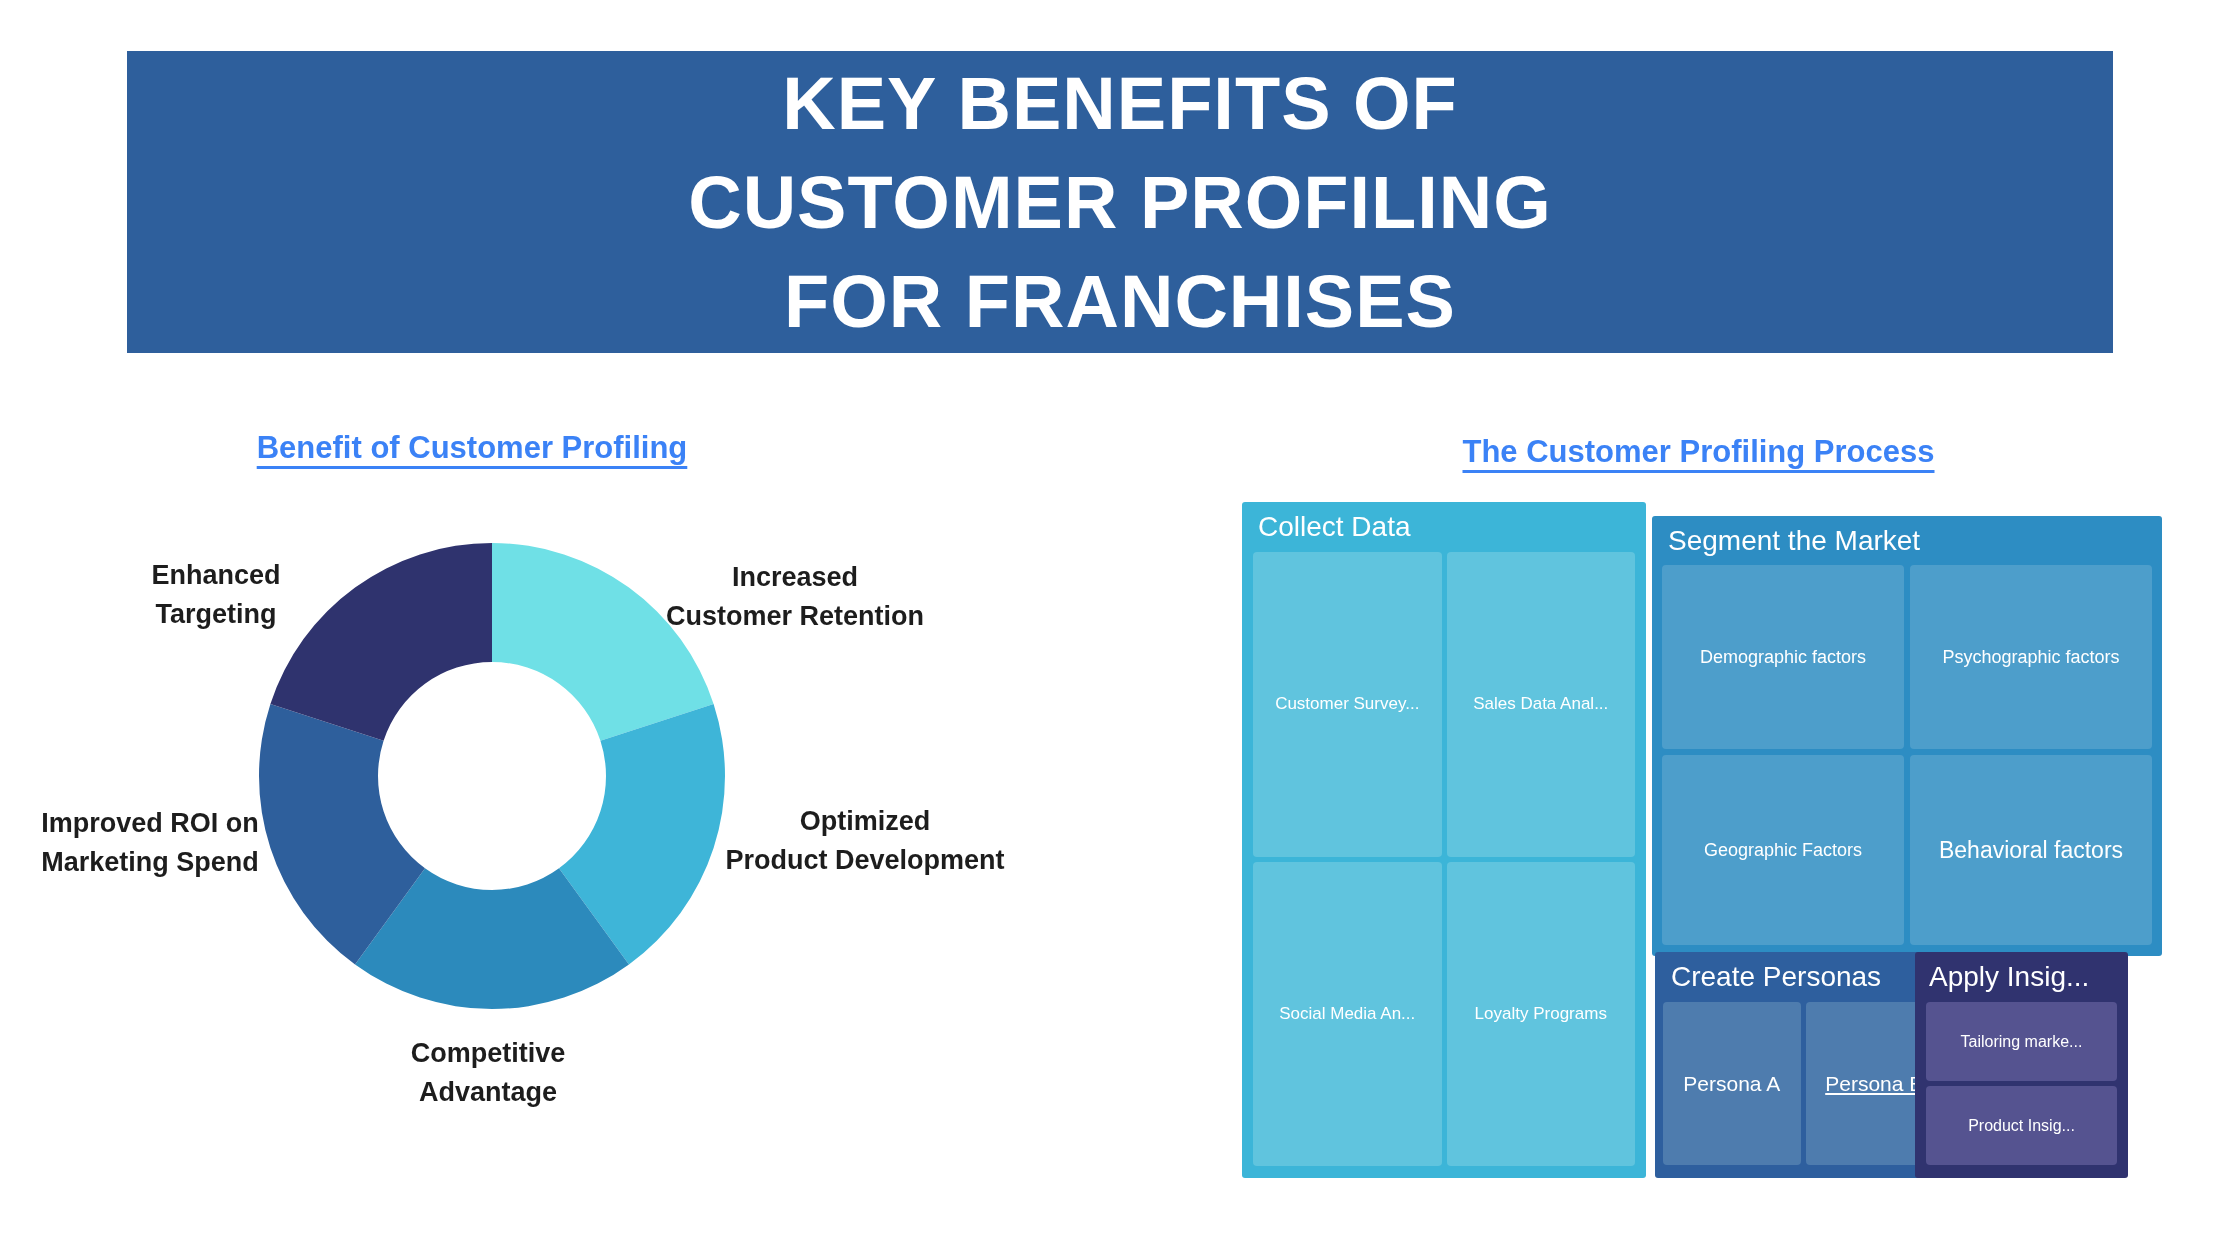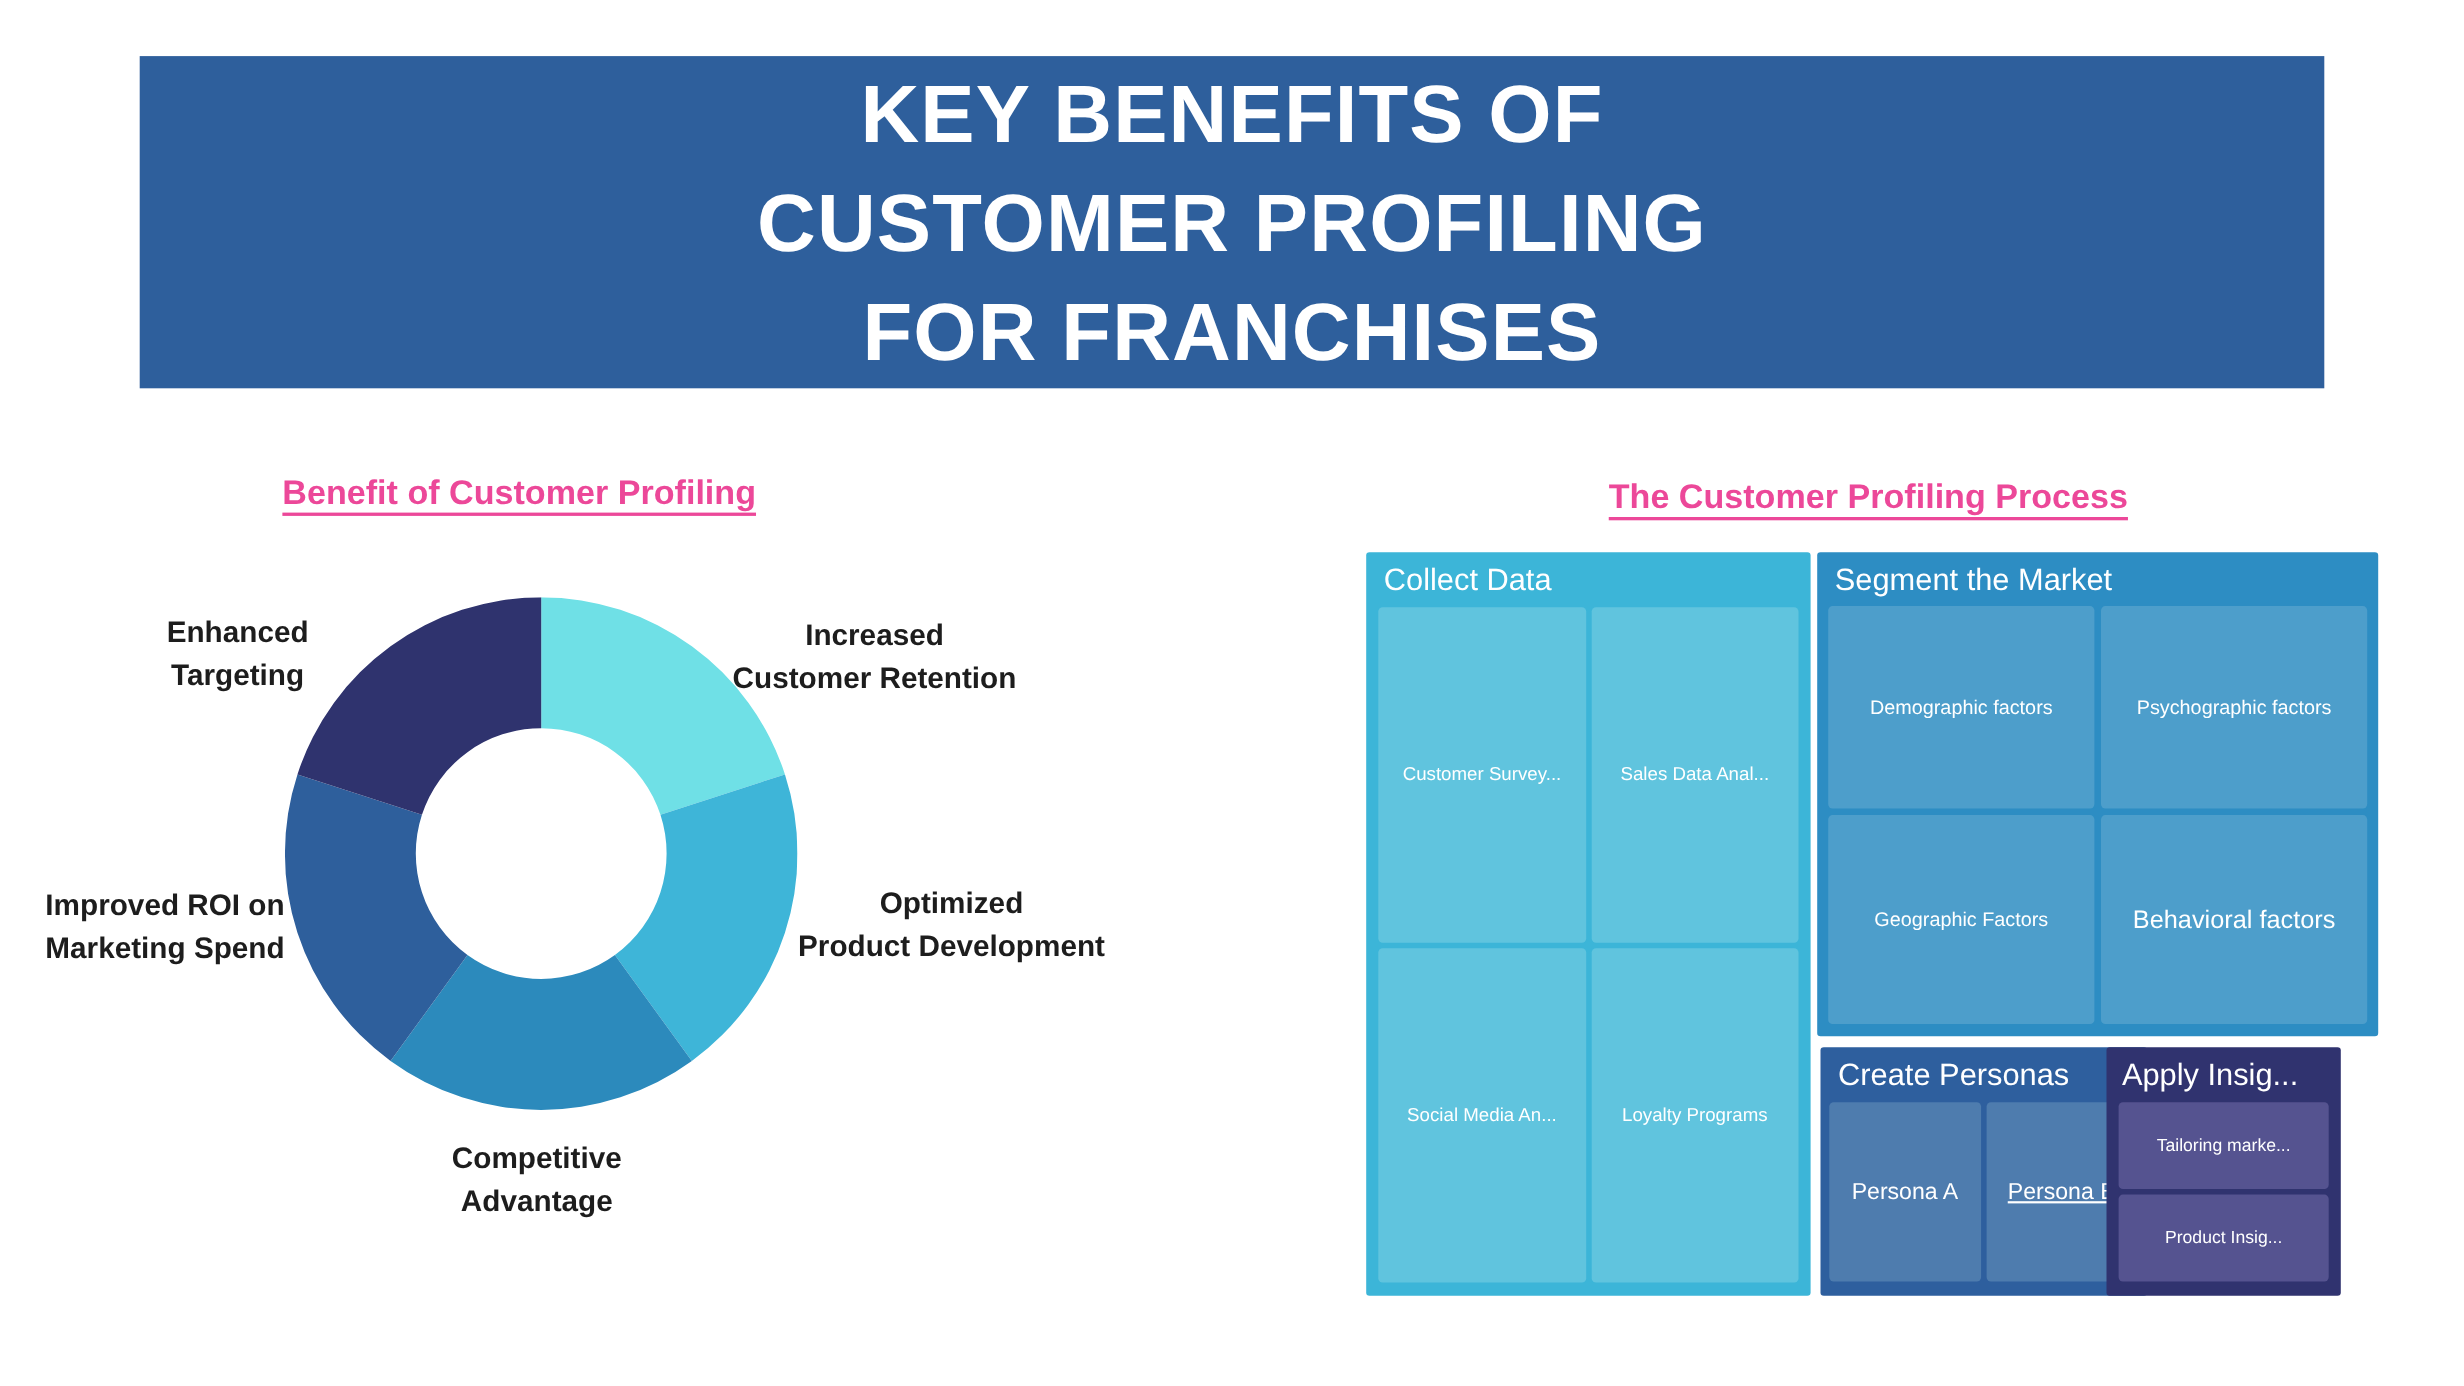--- a/index.html
+++ b/index.html
@@ -12,21 +12,21 @@
   
   .banner {
     position:absolute; left:127px; top:51px; width:1986px; height:302px;
     background:#2e5f9c; color:#ffffff;
     display:flex; flex-direction:column; align-items:center; justify-content:center;
     text-align:center; font-weight:bold; font-size:74px; line-height:99px; letter-spacing:1px;
   }
 
   
   .heading {
-    position:absolute; color:#ec4899; font-weight:bold; font-size:31px; text-align:center;
+    position:absolute; color:#3b82f6; font-weight:bold; font-size:31px; text-align:center;
     text-decoration:underline; text-decoration-thickness:3px; text-underline-offset:8px;
     white-space:nowrap;
   }
   .heading-left  { left:242px;  top:430px; width:460px; }
   .heading-right { left:1446px; top:434px; width:505px; }
 
   
   .donut { position:absolute; left:259px; top:543px; width:466px; height:466px; }
   .donut-label {
     position:absolute; transform:translateX(-50%); text-align:center;
@@ -44,21 +44,21 @@
   .tm-cells   { position:absolute; display:grid; }
   .tm-cell    {
     border-radius:4px; display:flex; align-items:center; justify-content:center;
     text-align:left; color:#ffffff; padding:4px; overflow:hidden;
   }
 
   .sec-collect { left:1242px; top:502px; width:404px; height:676px; background:#3cb5d8; }
   .sec-collect .tm-cells { left:11px; right:11px; top:50px; bottom:12px; grid-template-columns:1fr 1fr; gap:5px; }
   .sec-collect .tm-cell  { font-size:17px; background:#60c4de; }
 
-  .sec-segment { left:1652px; top:502px; width:510px; height:440px; background:#2d8dc3; }
+  .sec-segment { left:1652px; top:516px; width:510px; height:440px; background:#2d8dc3; }
   .sec-segment .tm-cells { left:10px; right:10px; top:49px; bottom:11px; grid-template-columns:1fr 1fr; gap:6px; }
   .sec-segment .tm-cell  { font-size:18px; background:#4d9ecb; }
   .sec-segment .cell-big { font-size:23px; }
 
   .sec-personas { left:1655px; top:952px; width:297px; height:226px; background:#2e5f9e; }
   .sec-personas .tm-cells { left:8px; right:9px; top:50px; bottom:13px; grid-template-columns:1fr 1fr; gap:5px; }
   .sec-personas .tm-cell  { font-size:21px; background:#4e7cae; }
 
   .sec-apply { left:1915px; top:952px; width:213px; height:226px; background:#30336f; }
   .sec-apply .tm-title { left:14px; }

